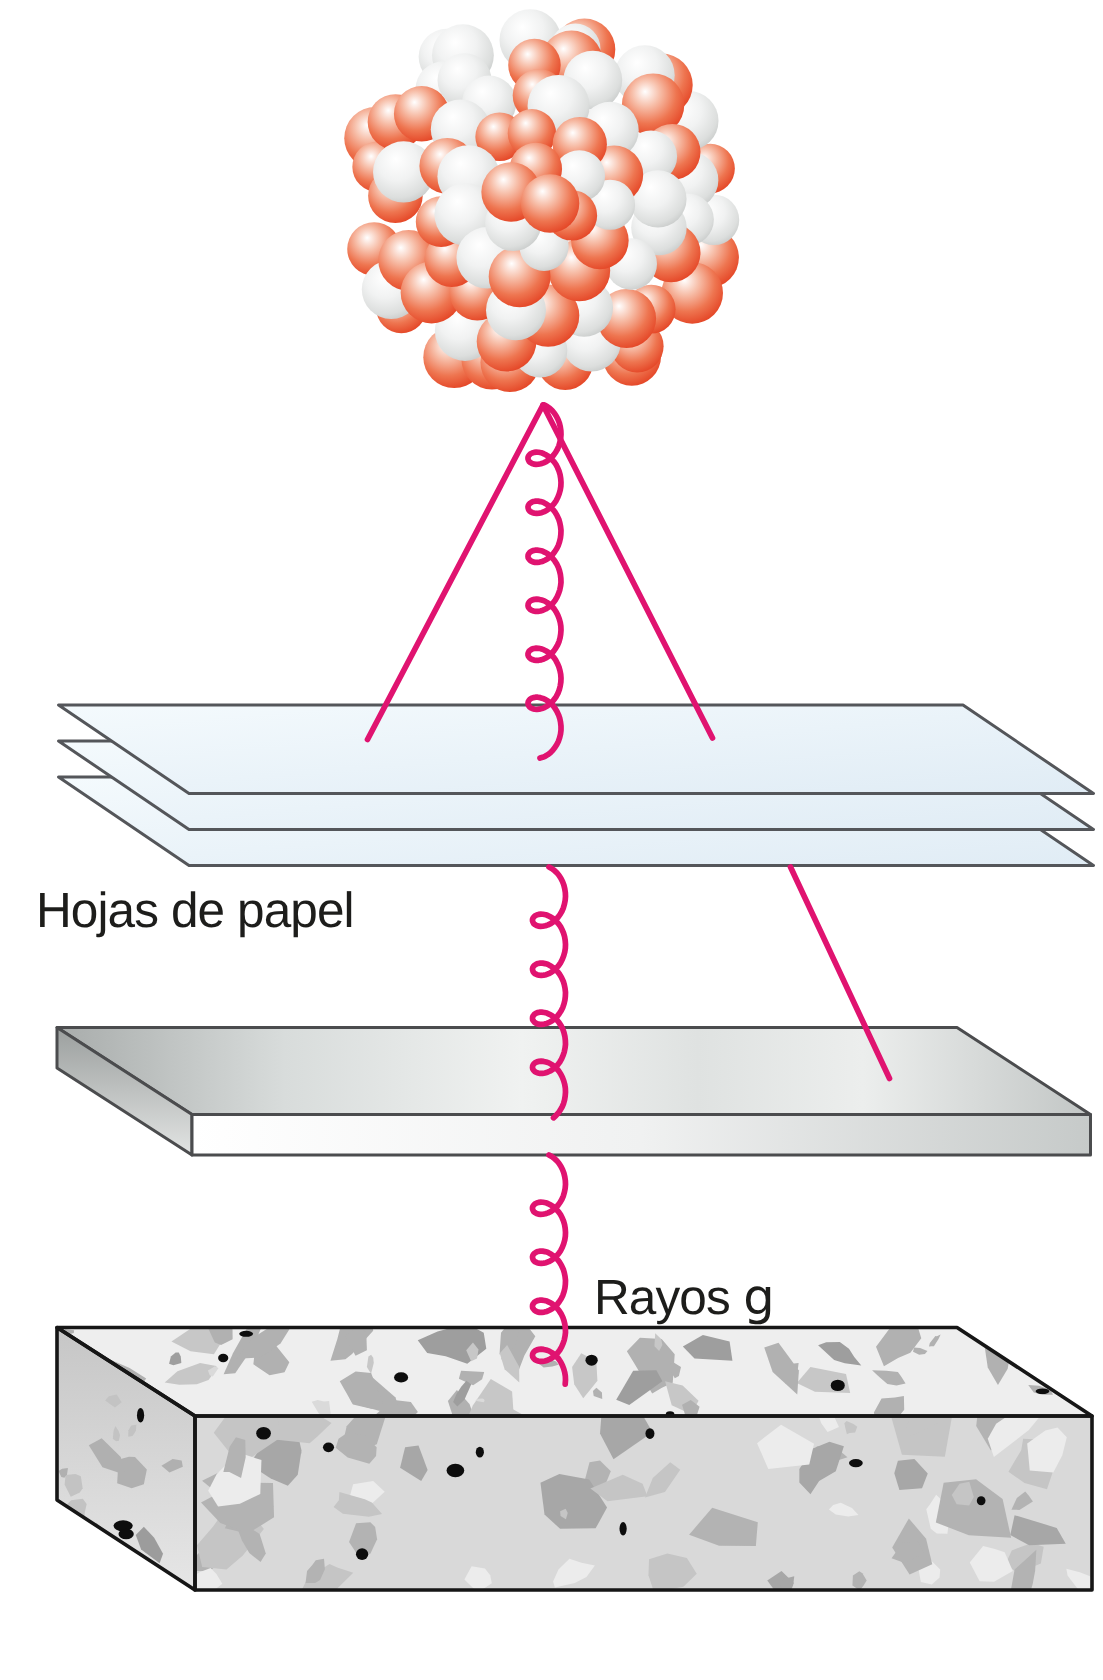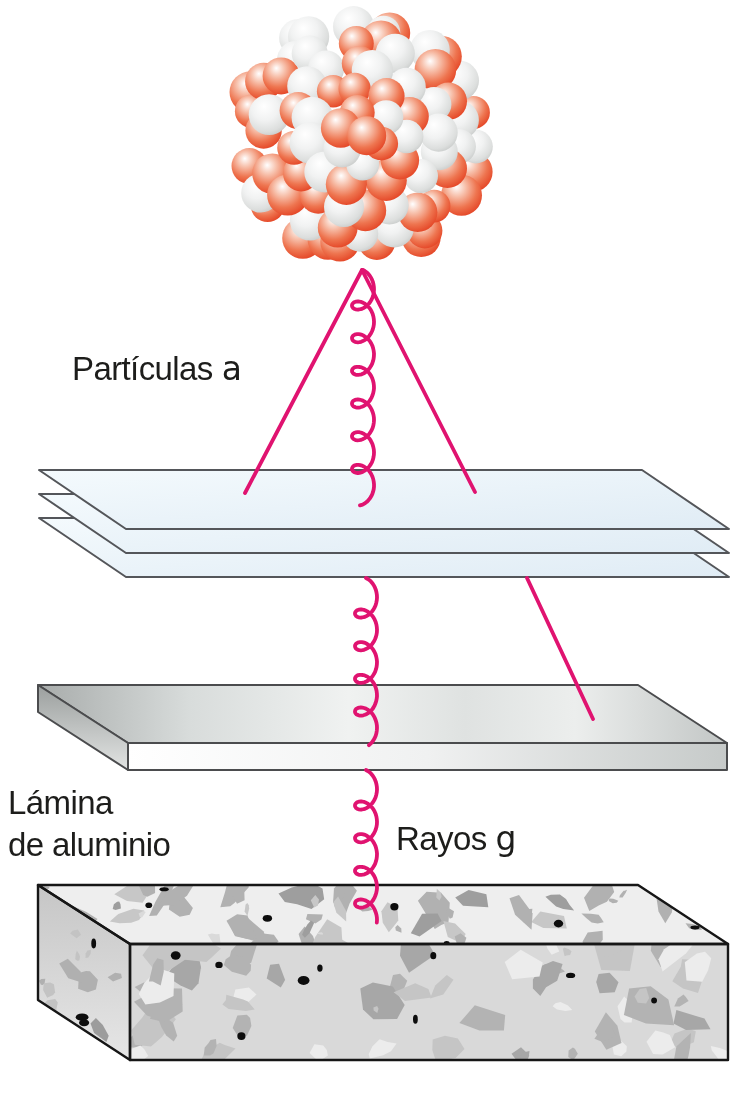--- a/index.html
+++ b/index.html
@@ -334,23 +334,17 @@
         <circle cx="386.2" cy="117.4" r="17.2" fill="url(#gradGray)"></circle>
         <circle cx="362.7" cy="164.2" r="16.4" fill="url(#gradGray)"></circle>
         <circle cx="357.2" cy="112.6" r="17.5" fill="url(#gradRed)"></circle>
         <circle cx="342.2" cy="148.6" r="18.8" fill="url(#gradGray)"></circle>
         <circle cx="340.7" cy="128.0" r="19.8" fill="url(#gradRed)"></circle>
         <circle cx="381.3" cy="143.6" r="16.8" fill="url(#gradRed)"></circle>
         <circle cx="366.7" cy="135.7" r="19.5" fill="url(#gradRed)"></circle>
       </g>
   </svg>
 
-  <div class="lbl" style="left:72px;top:348px">
-    <span>Partículas</span><span class="sym">a</span>
-  </div>
-  <div class="lbl" style="left:8px;top:782px">
-    <span class="ln">Lámina</span>
-    <span class="ln">de aluminio</span>
-  </div>
-  <div class="lbl" style="left:396px;top:818px">
+  <div class="lbl" style="left:24px;top:586px">Hojas de papel</div>
+  <div class="lbl" style="left:396px;top:844px">
     <span>Rayos</span><span class="sym">g</span>
   </div>
 </div>
 
 </body></html>

